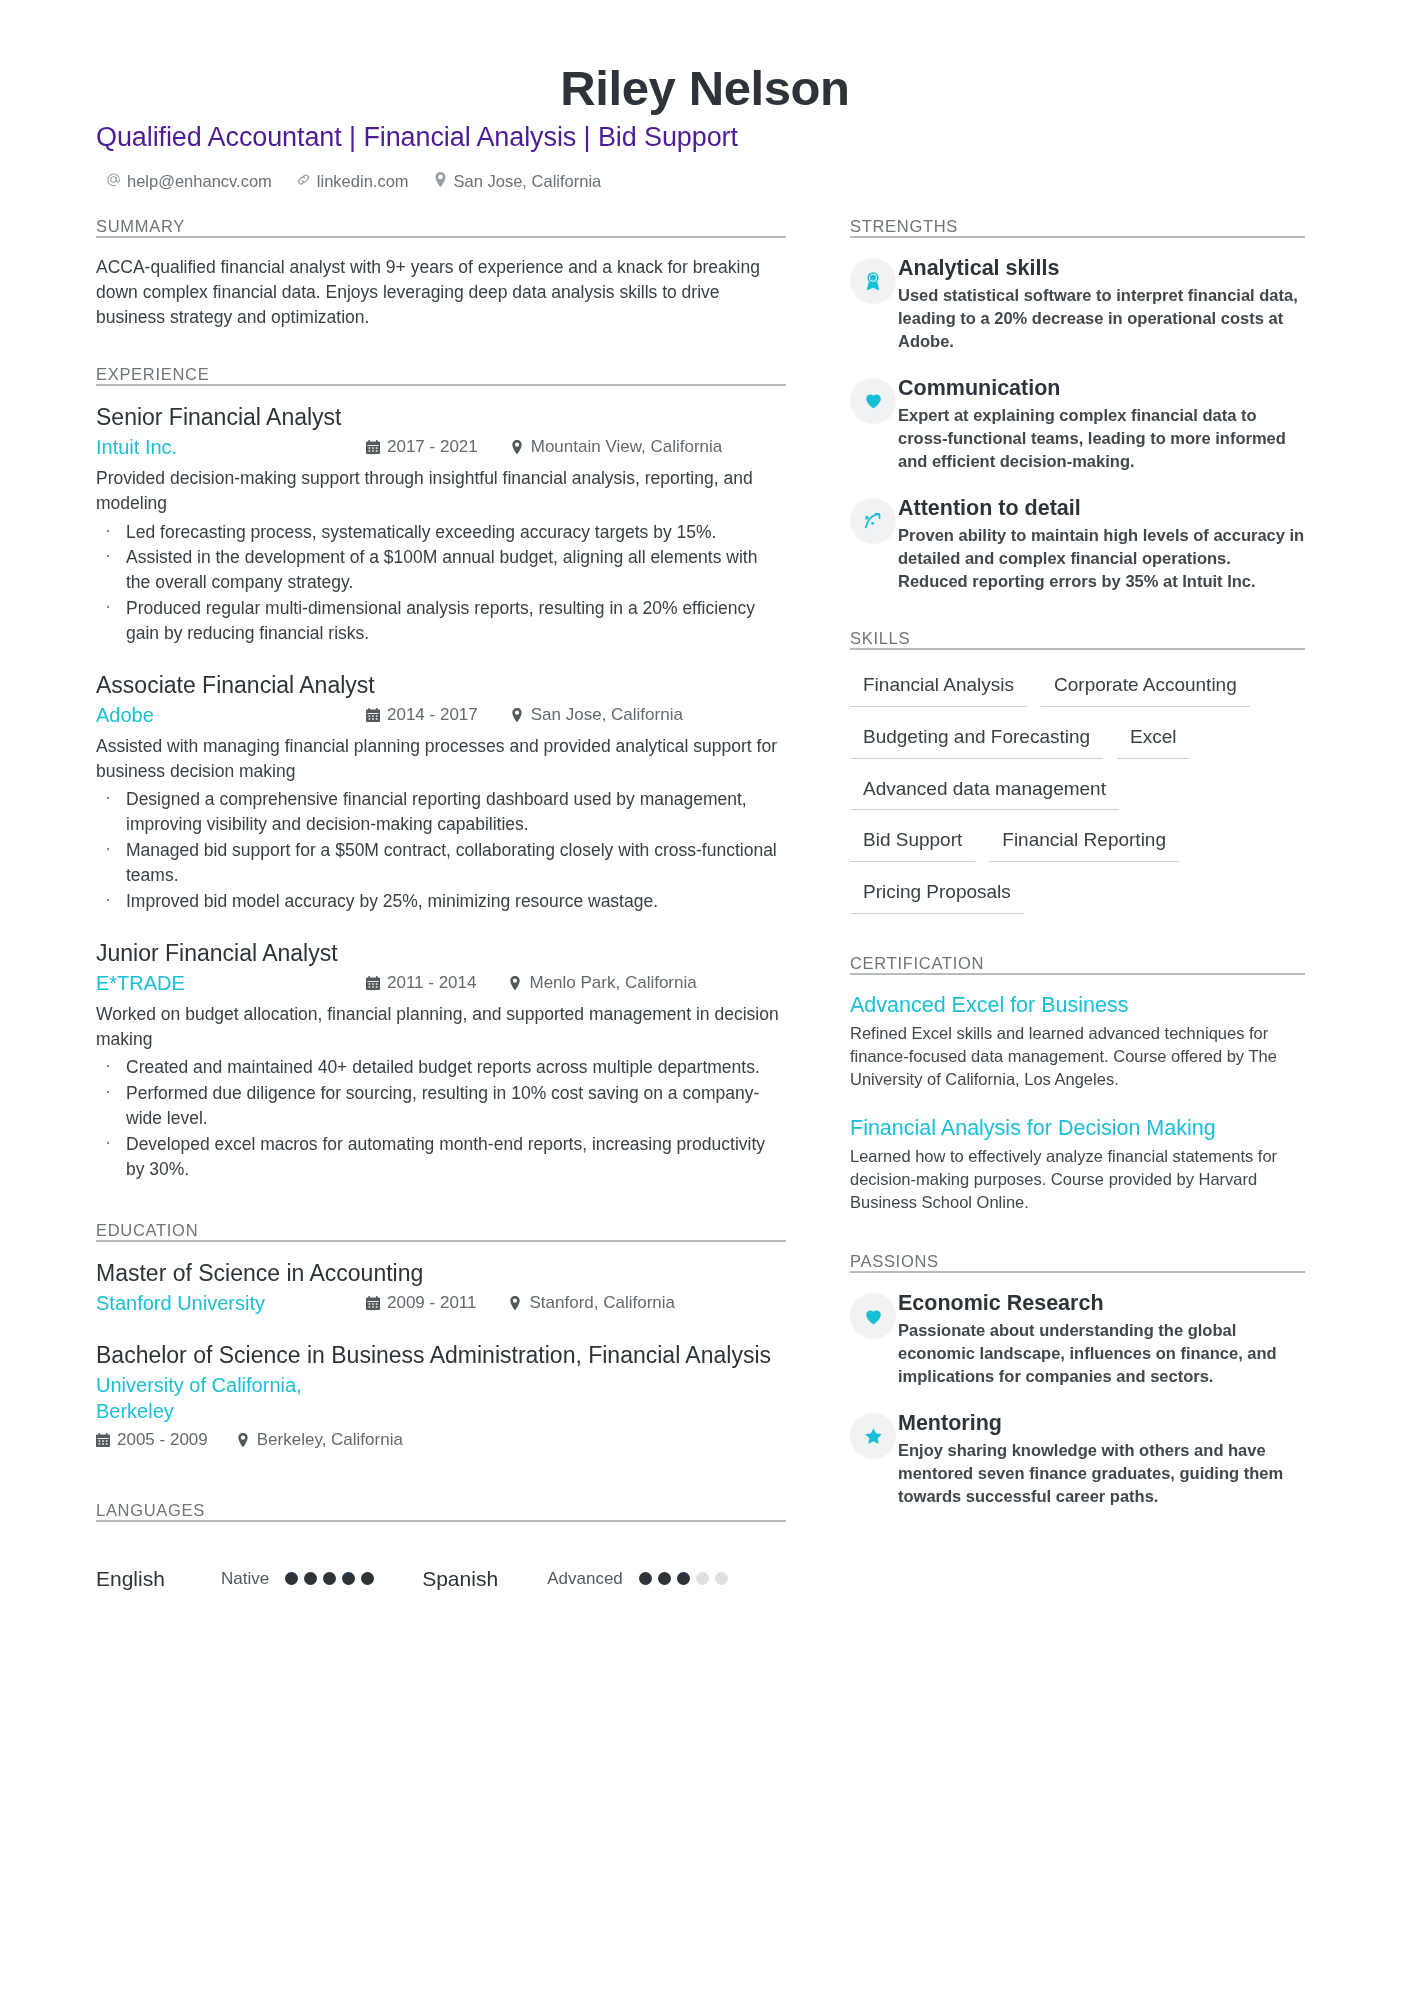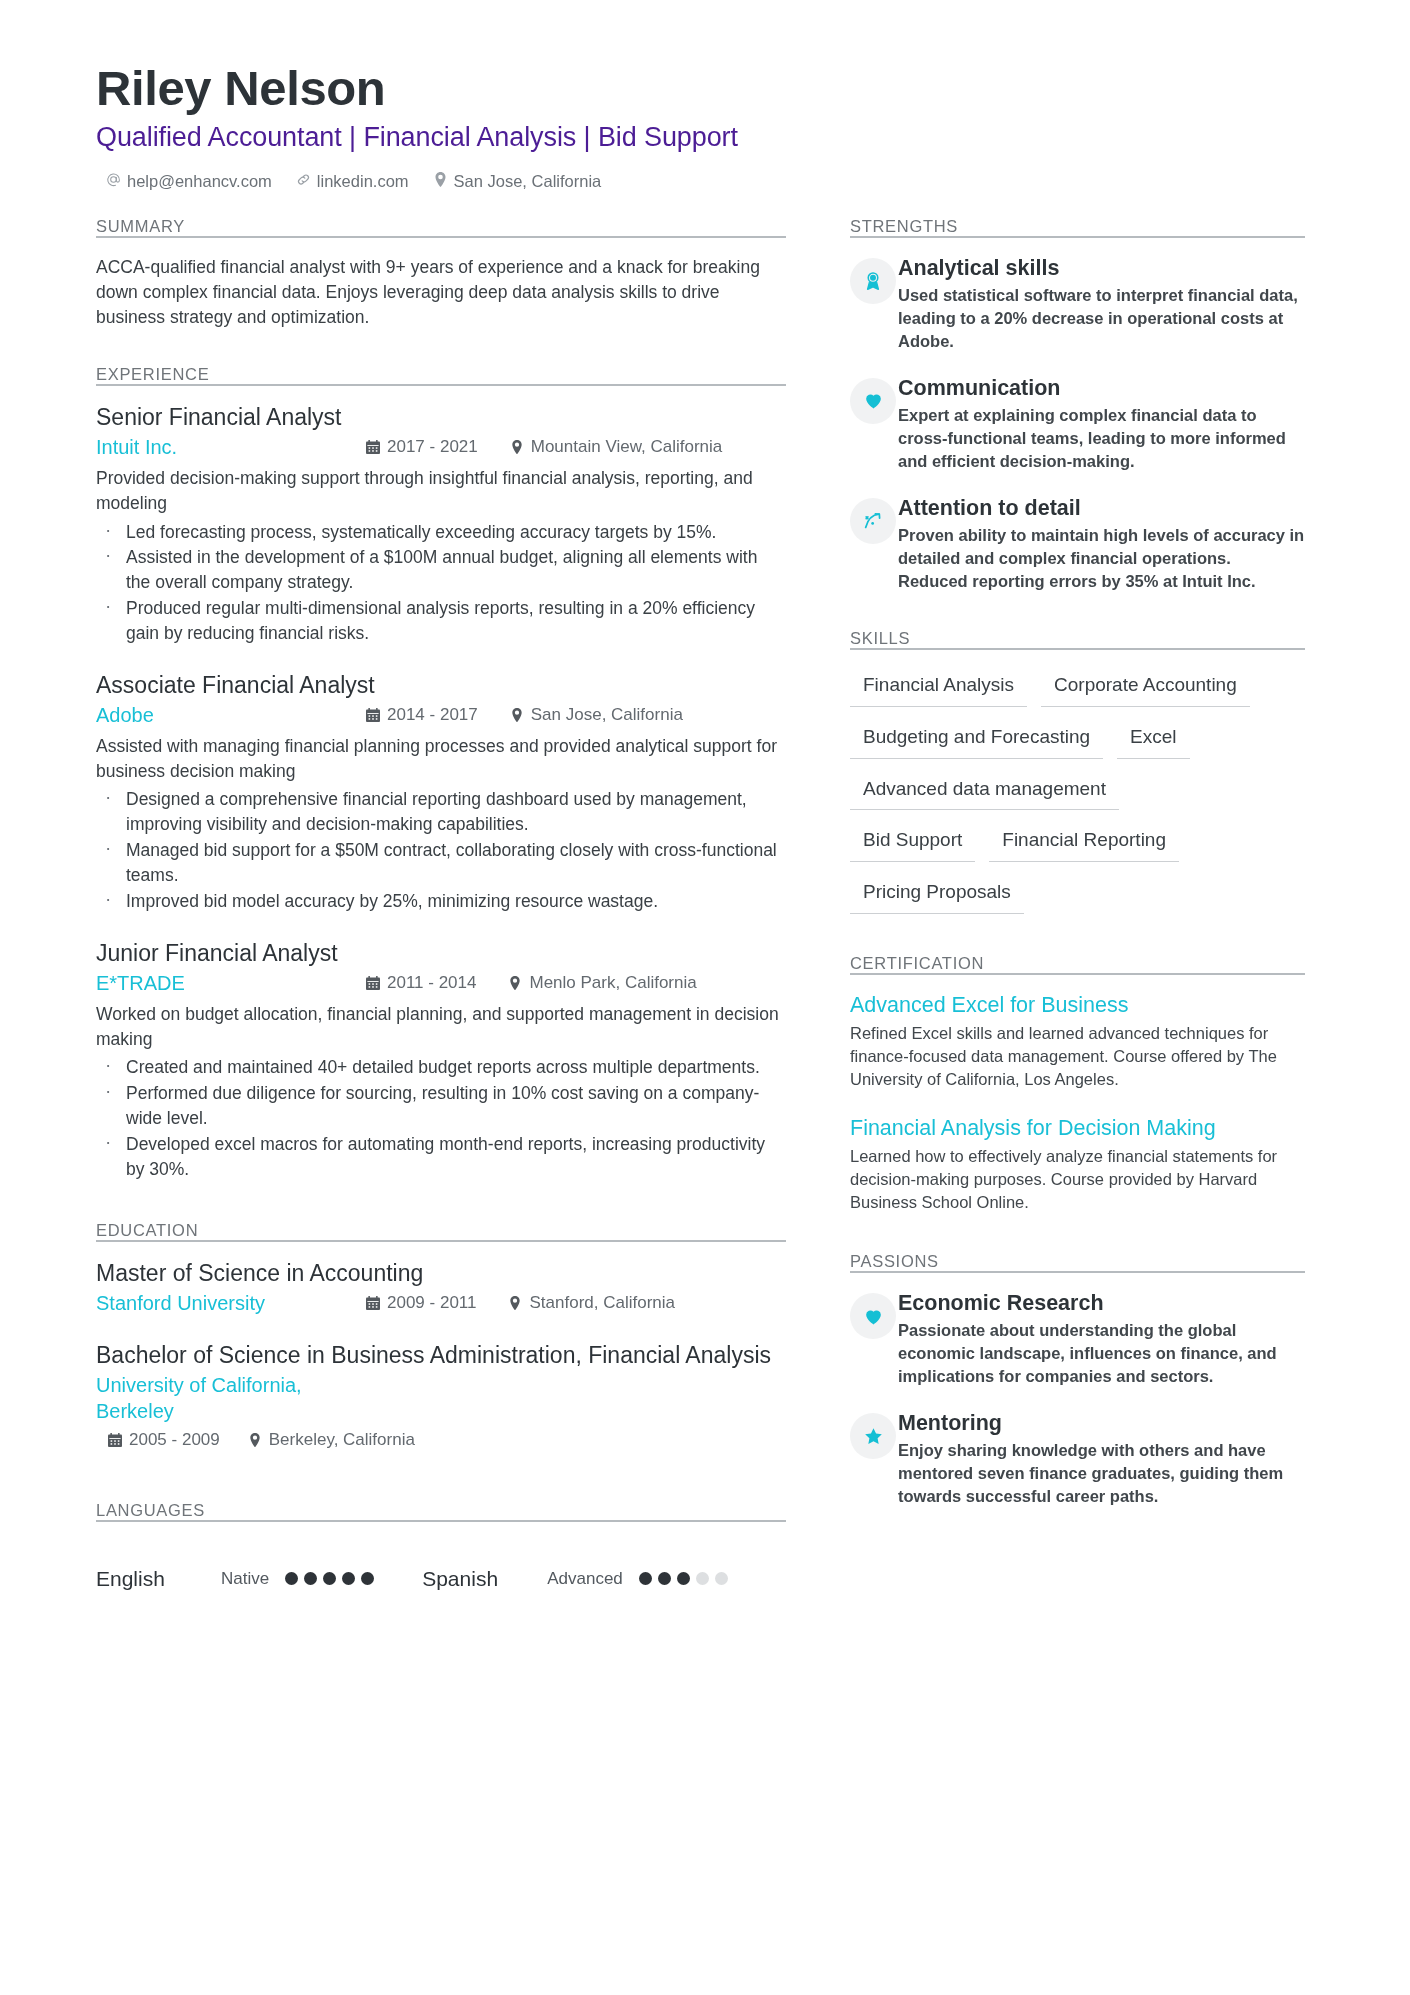--- a/index.html
+++ b/index.html
@@ -27,20 +27,21 @@
   
   .header { margin-bottom: 26px; }
 
   .full-name {
     font-size: 49px;
     font-weight: 700;
     letter-spacing: -0.4px;
     color: #2d3338;
     line-height: 1.08;
     margin-bottom: 6px;
+    text-align: center;
   }
 
   .headline {
     font-size: 27px;
     font-weight: 400;
     color: #4c1d95;
     line-height: 1.25;
     letter-spacing: -0.1px;
     margin-bottom: 17px;
   }
@@ -167,21 +168,21 @@
     font-size: 19px;
     color: #6e747a;
   }
 
   
   .meta-line {
     display: flex;
     align-items: baseline;
     margin-top: 2px;
   }
-  .meta-line .meta-chip:first-child { margin-left: 12px; text-align: center; }
+  .meta-line .meta-chip:first-child { margin-left: 0; text-align: center; }
   .meta-line .meta-chip + .meta-chip { margin-left: 28px; }
 
   
   .lang-row {
     display: flex;
     align-items: flex-end;
     padding-top: 5px;
     margin-top: 40px;
   }
   .lang-block {

